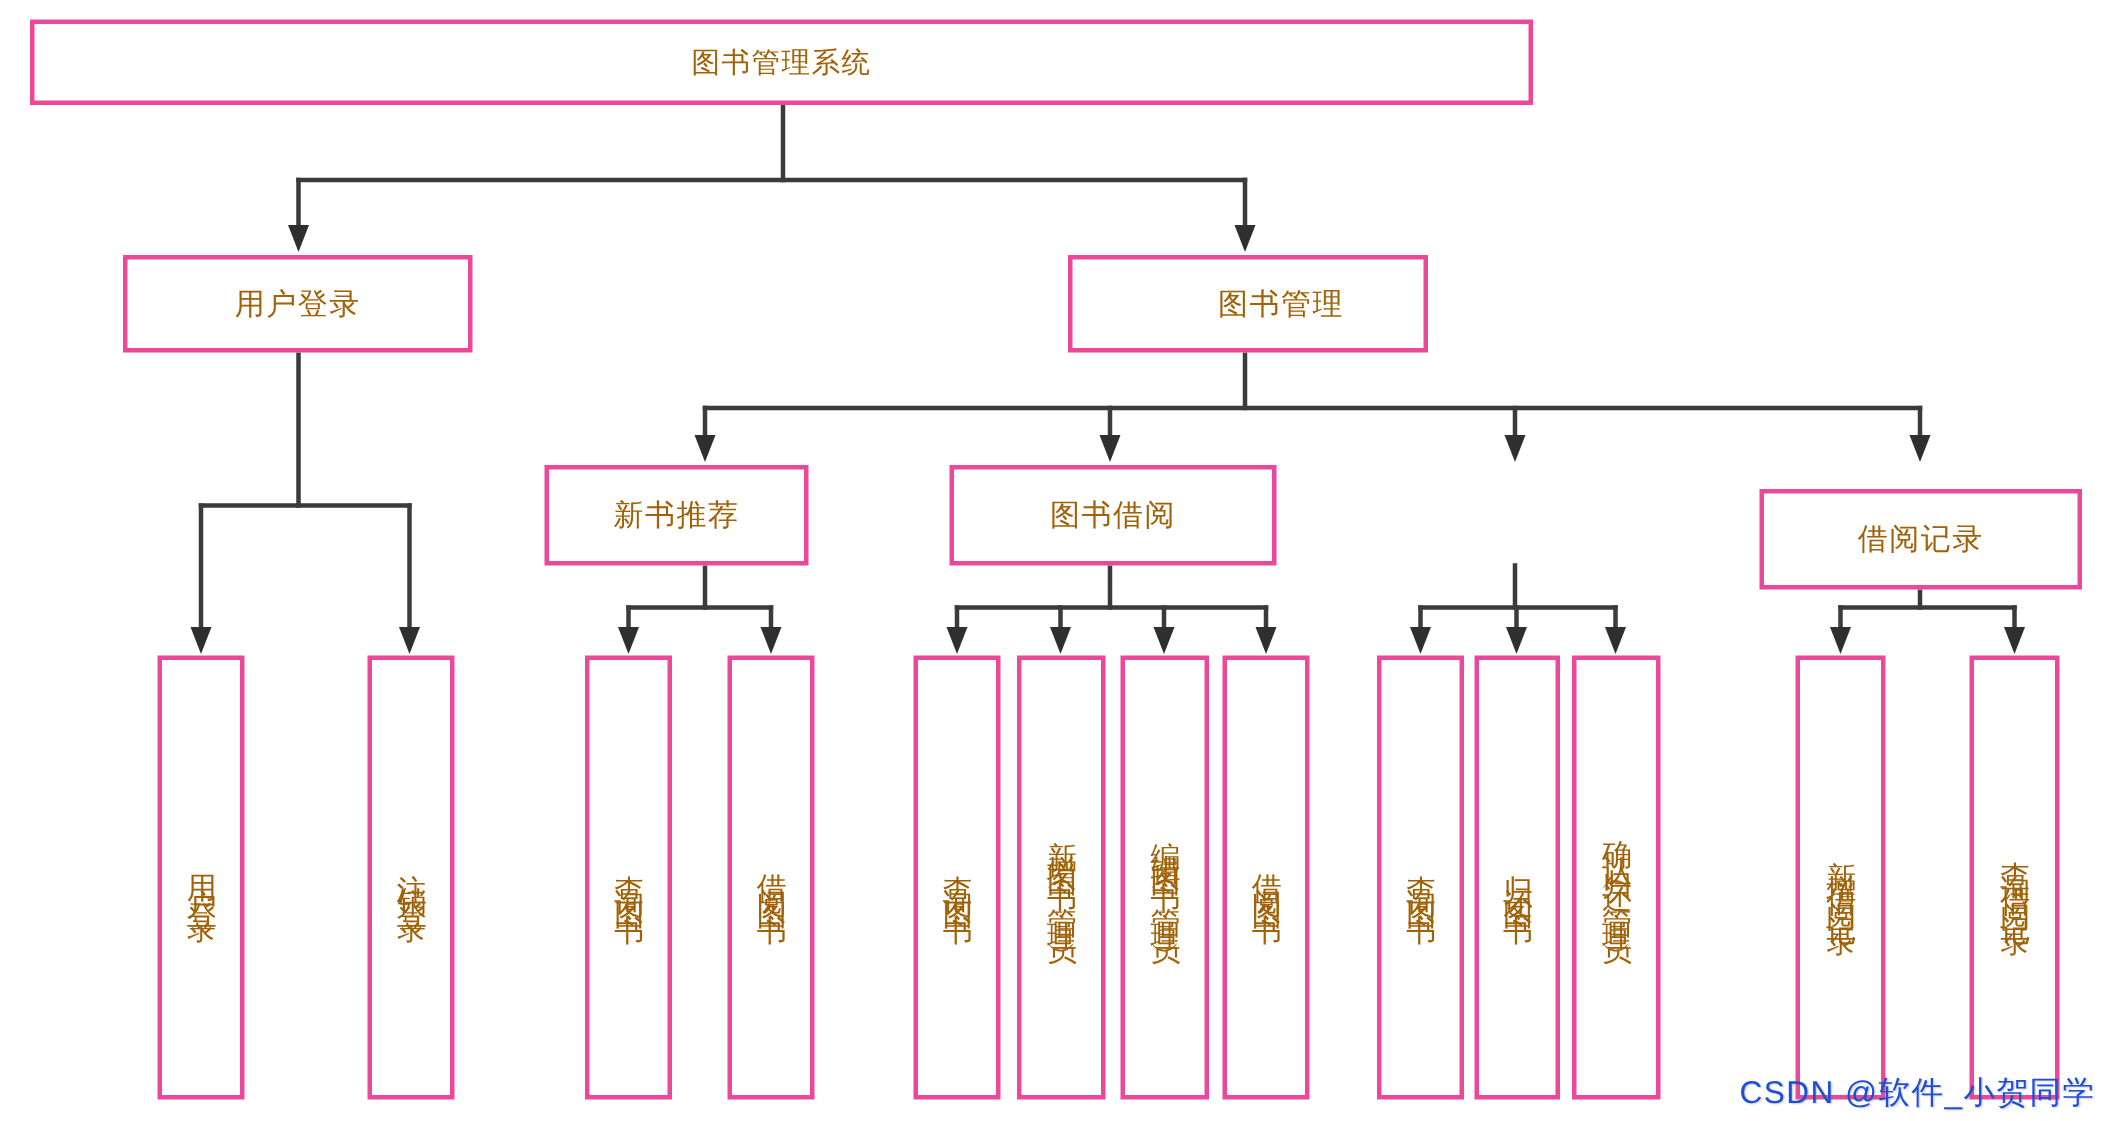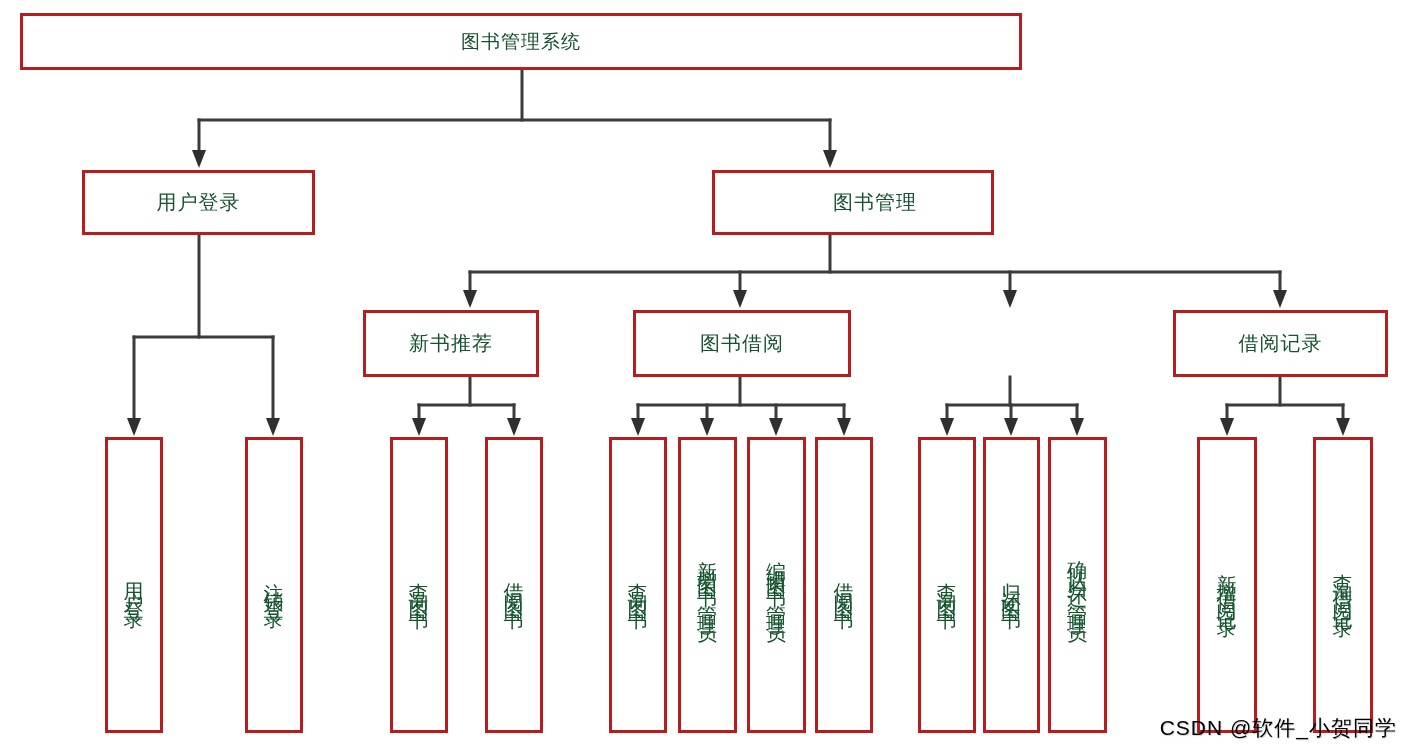--- a/index.html
+++ b/index.html
@@ -14,22 +14,22 @@
   #connectors {
     position: absolute;
     left: 0; top: 0;
     width: 1405px; height: 747px;
     z-index: 0;
   }
   .hbox, .vbox {
     position: absolute;
     box-sizing: border-box;
     background: #ffffff;
-    border: 3px solid #b91c1c;
-    color: #14532d;
+    border: 3px solid #ec4899;
+    color: #a16207;
     display: flex;
     align-items: center;
     justify-content: center;
     z-index: 1;
   }
   .hbox { font-size: 20px; letter-spacing: 1px; }
   .hbox.root { font-size: 19px; }
   .vbox {
     top: 437px;
     height: 296px;
@@ -41,21 +41,21 @@
     line-height: 1;
   }
   .vbox span { display: block; }
   #watermark {
     position: absolute;
     right: 8px;
     top: 714px;
     z-index: 2;
     font-size: 21px;
     letter-spacing: 1px;
-    color: #000000;
+    color: #1d4ed8;
     text-shadow: 1px 1px 1px rgba(120,120,120,0.35);
     white-space: nowrap;
     text-align: right;
   }
 </style>
 </head>
 <body>
 
 <div id="canvas">
 
@@ -125,31 +125,31 @@
     </g>
   </svg>
 
   <div class="hbox root" style="left:20px; top:13px; width:1002px; height:57px;">
     <span>图书管理系统</span>
   </div>
 
   <div class="hbox" style="left:82px; top:170px; width:233px; height:65px;">
     <span>用户登录</span>
   </div>
-  <div class="hbox" style="left:712px; top:170px; width:282px; height:65px;padding-left:44px;">
+  <div class="hbox" style="left:712px; top:170px; width:240px; height:65px;padding-left:44px;">
     <span>图书管理</span>
   </div>
 
   <div class="hbox" style="left:363px; top:310px; width:176px; height:67px;">
     <span>新书推荐</span>
   </div>
   <div class="hbox" style="left:633px; top:310px; width:218px; height:67px;">
     <span>图书借阅</span>
   </div>
-  <div class="hbox" style="left:1173px; top:310px; width:215px; height:67px;">
+  <div class="hbox" style="left:1173px; top:326px; width:215px; height:67px;">
     <span>借阅记录</span>
   </div>
 
   <div class="vbox" style="left:105px;">
     <span>用户登录</span>
   </div>
   <div class="vbox" style="left:245px;">
     <span>注销登录</span>
   </div>
 

